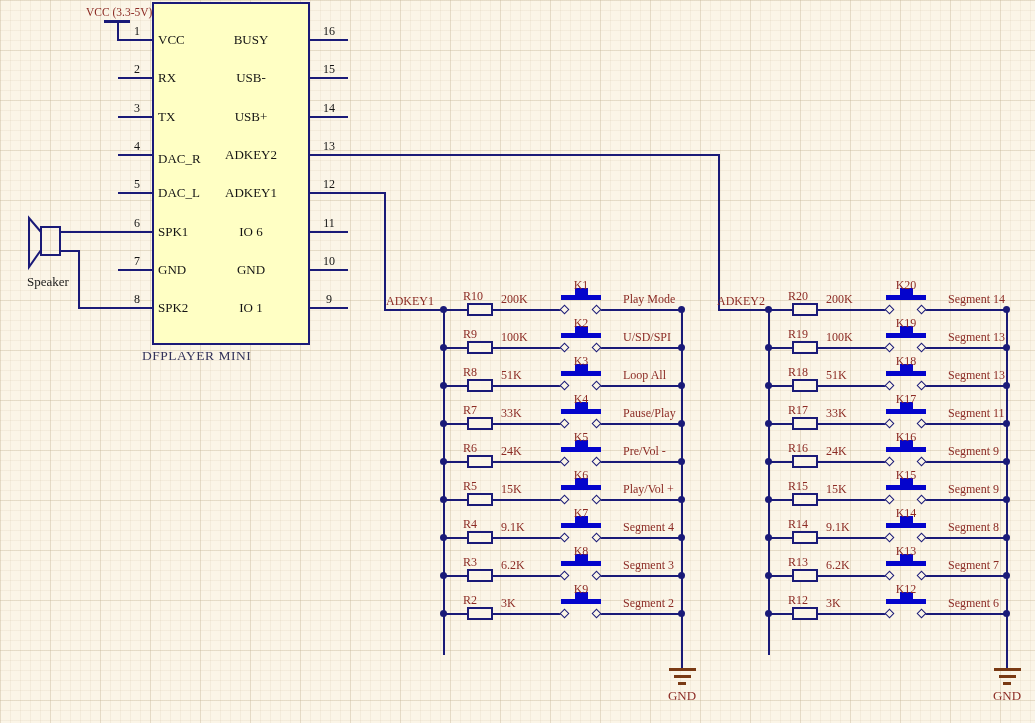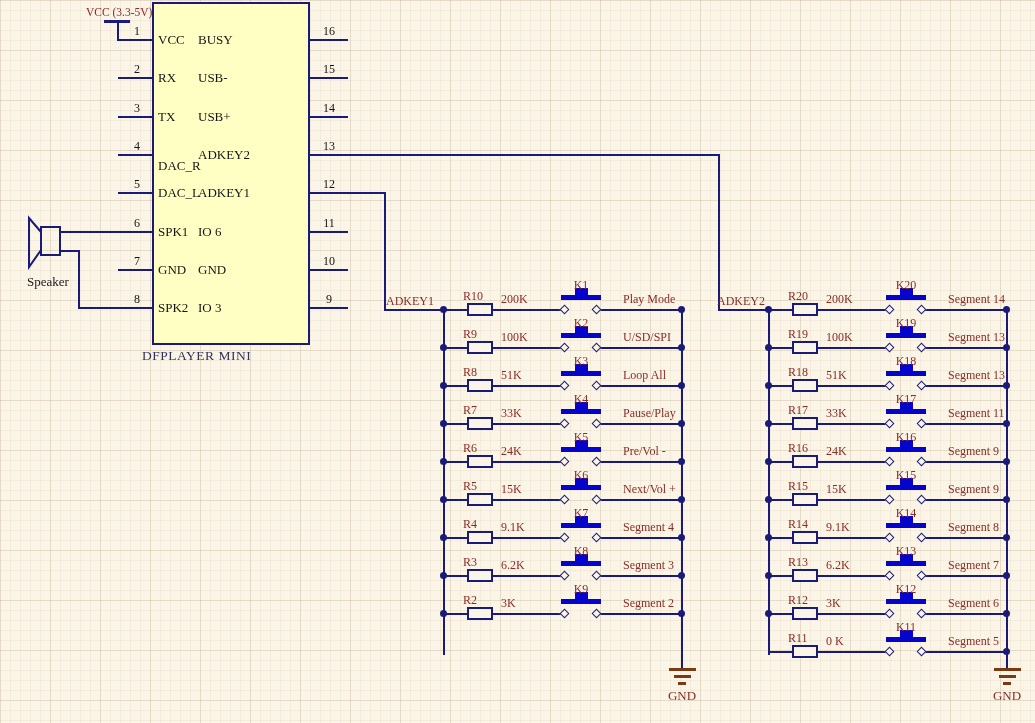--- a/index.html
+++ b/index.html
@@ -16,21 +16,21 @@
     background-size:50px 50px, 50px 50px, 10px 10px, 10px 10px;
   }
   .wh { position:absolute; height:2px; background:#1A1A78; }
   .wv { position:absolute; width:2px;  background:#1A1A78; }
   .ic-body {
     position:absolute; left:152px; top:2px; width:158px; height:343px;
     background:#FFFFC4; border:2px solid #1A1A78;
   }
   .ic-title { position:absolute; left:142px; top:348px; font-size:13.5px; color:#32325A; letter-spacing:.5px; white-space:nowrap; }
   .pname { position:absolute; font-size:13px; line-height:16px; color:#141414; white-space:nowrap; }
-  .pname.r { width:106px; text-align:left; }
+  .pname.r { width:106px; text-align:center; }
   .pnum  { position:absolute; font-size:12px; line-height:14px; color:#141414; text-align:center; }
   .mar   { color:#8C2B24; }
   .vcc-label { position:absolute; left:86px; top:6px; font-size:11.5px; white-space:nowrap; }
   .netlbl { position:absolute; font-size:12px; white-space:nowrap; }
   .spk-label { position:absolute; left:27px; top:274px; font-size:13px; color:#1a1a1a; }
   .speaker-svg { position:absolute; left:25px; top:210px; }
 
   .ladder { position:absolute; top:280px; width:240px; height:380px; }
   .lbus  { position:absolute; width:2px; background:#1A1A78; }
   .lrow  { position:absolute; left:0; width:240px; height:38px; }
@@ -66,21 +66,21 @@
 <div class="wh" style="left:118px;top:77px;width:34px"></div>
 <div class="pnum" style="left:124px;top:62px;width:26px">2</div>
 <div class="pname" style="left:158px;top:70px">RX</div>
 
 <div class="wh" style="left:118px;top:116px;width:34px"></div>
 <div class="pnum" style="left:124px;top:101px;width:26px">3</div>
 <div class="pname" style="left:158px;top:109px">TX</div>
 
 <div class="wh" style="left:118px;top:154px;width:34px"></div>
 <div class="pnum" style="left:124px;top:139px;width:26px">4</div>
-<div class="pname" style="left:158px;top:158px">DAC_R</div>
+<div class="pname" style="left:158px;top:151px">DAC_R</div>
 
 <div class="wh" style="left:118px;top:192px;width:34px"></div>
 <div class="pnum" style="left:124px;top:177px;width:26px">5</div>
 <div class="pname" style="left:158px;top:185px">DAC_L</div>
 
 <div class="wh" style="left:118px;top:231px;width:34px"></div>
 <div class="pnum" style="left:124px;top:216px;width:26px">6</div>
 <div class="pname" style="left:158px;top:224px">SPK1</div>
 
 <div class="wh" style="left:118px;top:269px;width:34px"></div>
@@ -114,21 +114,21 @@
 <div class="wh" style="left:310px;top:231px;width:38px"></div>
 <div class="pnum" style="left:314px;top:216px;width:30px">11</div>
 <div class="pname r" style="left:198px;top:224px">IO 6</div>
 
 <div class="wh" style="left:310px;top:269px;width:38px"></div>
 <div class="pnum" style="left:314px;top:254px;width:30px">10</div>
 <div class="pname r" style="left:198px;top:262px">GND</div>
 
 <div class="wh" style="left:310px;top:307px;width:38px"></div>
 <div class="pnum" style="left:314px;top:292px;width:30px">9</div>
-<div class="pname r" style="left:198px;top:300px">IO 3</div>
+<div class="pname r" style="left:198px;top:300px">IO 1</div>
 
 <svg class="speaker-svg" width="40" height="62" viewBox="0 0 40 62">
   <rect x="16" y="17" width="19" height="28" fill="none" stroke="#1A1A78" stroke-width="2"></rect>
   <polygon points="16,22 4,8 4,57 16,40" fill="none" stroke="#1A1A78" stroke-width="2"></polygon>
 </svg>
 <div class="spk-label">Speaker</div>
 <div class="wh" style="left:60px;top:231px;width:92px"></div>
 <div class="wh" style="left:60px;top:250px;width:20px"></div>
 <div class="wv" style="left:78px;top:250px;height:59px"></div>
 <div class="wh" style="left:78px;top:307px;width:74px"></div>
@@ -234,21 +234,21 @@
     <div class="res"></div>
     <div class="dia" style="left:118px"></div>
       <div class="dia" style="left:150px"></div>
     <div class="sbar"></div>
       <div class="scap"></div>
     <div class="dot" style="left:-3px"></div>
       <div class="dot" style="left:235px"></div>
     <div class="rdes mar">R5</div>
     <div class="rval mar">15K</div>
     <div class="kdes mar">K6</div>
-    <div class="net mar">Next/Vol +</div>
+    <div class="net mar">Play/Vol +</div>
   </div>
 
   <div class="lrow" style="top:228px">
     <div class="lw" style="left:0;width:120px"></div>
       <div class="lw" style="left:155px;width:85px"></div>
     <div class="res"></div>
     <div class="dia" style="left:118px"></div>
       <div class="dia" style="left:150px"></div>
     <div class="sbar"></div>
       <div class="scap"></div>
@@ -435,34 +435,20 @@
     <div class="sbar"></div>
       <div class="scap"></div>
     <div class="dot" style="left:-3px"></div>
       <div class="dot" style="left:235px"></div>
     <div class="rdes mar">R12</div>
     <div class="rval mar">3K</div>
     <div class="kdes mar">K12</div>
     <div class="net mar">Segment 6</div>
   </div>
 
-  <div class="lrow" style="top:342px">
-    <div class="lw" style="left:0;width:120px"></div>
-      <div class="lw" style="left:155px;width:85px"></div>
-    <div class="res"></div>
-    <div class="dia" style="left:118px"></div>
-      <div class="dia" style="left:150px"></div>
-    <div class="sbar"></div>
-      <div class="scap"></div>
-    <div class="dot" style="left:235px"></div>
-    <div class="rdes mar">R11</div>
-    <div class="rval mar">0 K</div>
-    <div class="kdes mar">K11</div>
-    <div class="net mar">Segment 5</div>
-  </div>
 </div>
 
 <div class="gnd" style="left:654px;top:668px">
   <div class="gbar" style="width:27px;height:3px"></div>
   <div class="gbar" style="width:17px;height:3px;margin-top:4px"></div>
   <div class="gbar" style="width:8px;height:3px;margin-top:4px"></div>
   <div class="gtxt mar">GND</div>
 </div>
 
 <div class="gnd" style="left:979px;top:668px">

